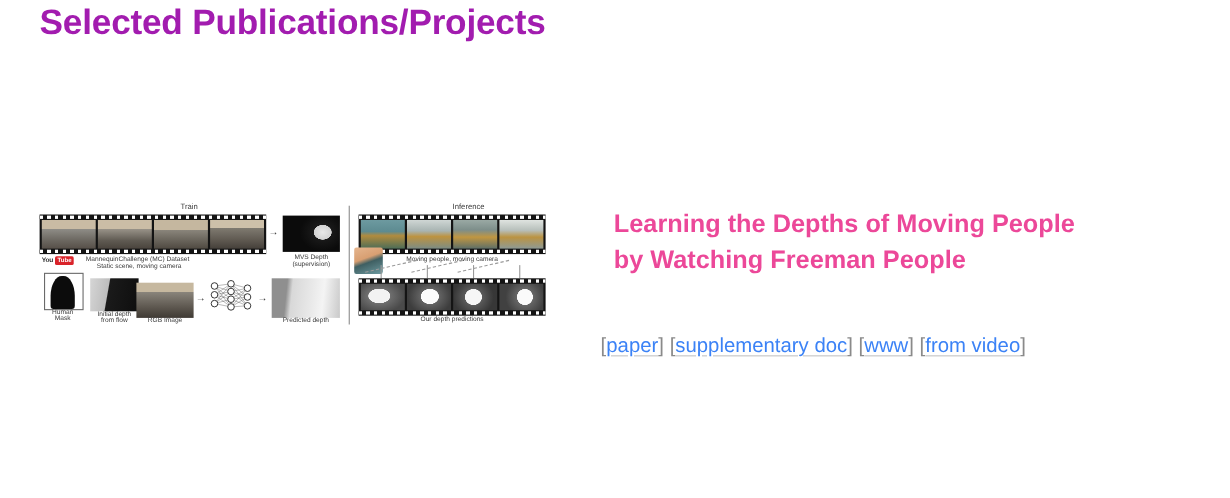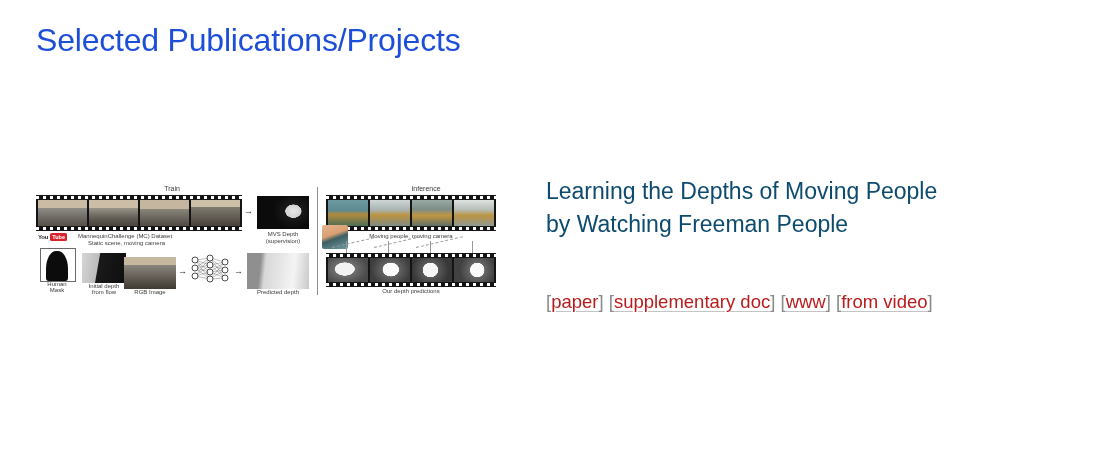--- a/index.html
+++ b/index.html
@@ -12,24 +12,24 @@
     height: 453px;
     font-family: "Liberation Sans", sans-serif;
     overflow: hidden;
     position: relative;
   }
 
   
   #section-title {
     position: absolute;
     left: 36px;
-    top: 22px;
+    top: 2px;
     font-size: 32px;
-    font-weight: normal;
-    color: #1d4ed8;
+    font-weight: bold;
+    color: #a21caf;
     letter-spacing: -0.2px;
     white-space: nowrap;
   }
 
   
   #pub-entry {
     position: absolute;
     left: 0;
     top: 85px;
     width: 1118px;
@@ -180,24 +180,24 @@
 
   
   #pub-text {
     position: absolute;
     left: 546px;
     top: 90px;
     width: 510px;
   }
   .pub-title {
     font-size: 23px;
-    font-weight: normal;
-    color: #0c4a6e;
+    font-weight: bold;
+    color: #ec4899;
     line-height: 1.42;
-    margin: 0;
+    margin: 12px;
   }
   .pub-meta {
     margin-top: 16px;
     font-size: 18.5px;
     color: #7d7d7d;
     line-height: 1.66;
   }
   .authors-link {
     color: #7d7d7d;
     text-decoration: underline;
@@ -207,21 +207,21 @@
   .venue-line { color: #7d7d7d; }
   .award { font-weight: bold; color: #5f5f5f; }
   .pub-links {
     margin-top: 48px;
     font-size: 18.5px;
     color: #8a8a8a;
     line-height: 1.5;
     white-space: nowrap;
   }
   .res-link {
-    color: #b91c1c;
+    color: #3b82f6;
     text-decoration: underline;
     text-decoration-color: #c4c4c4;
     text-underline-offset: 3px;
   }
   .bracket { color: #8a8a8a; text-decoration: none; }
 </style>
 </head>
 <body>
 
 <div id="section-title">Selected Publications/Projects</div>

